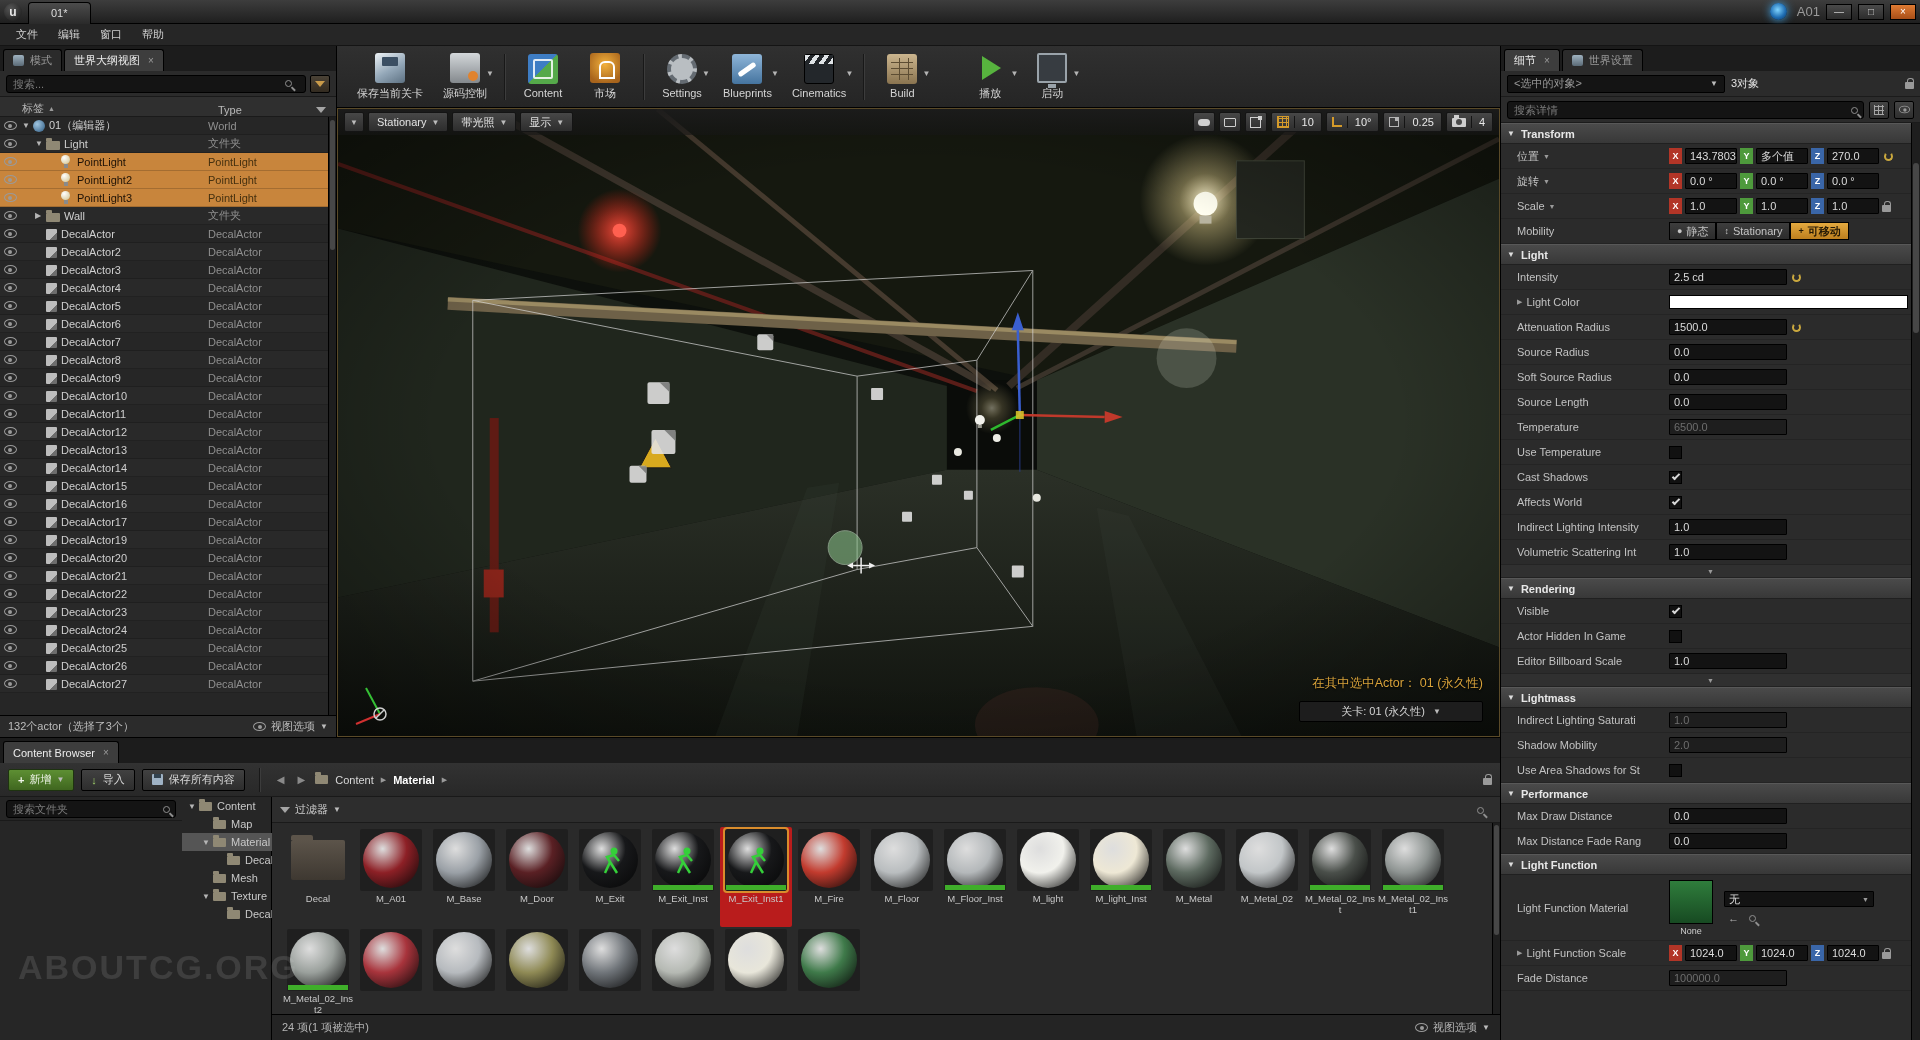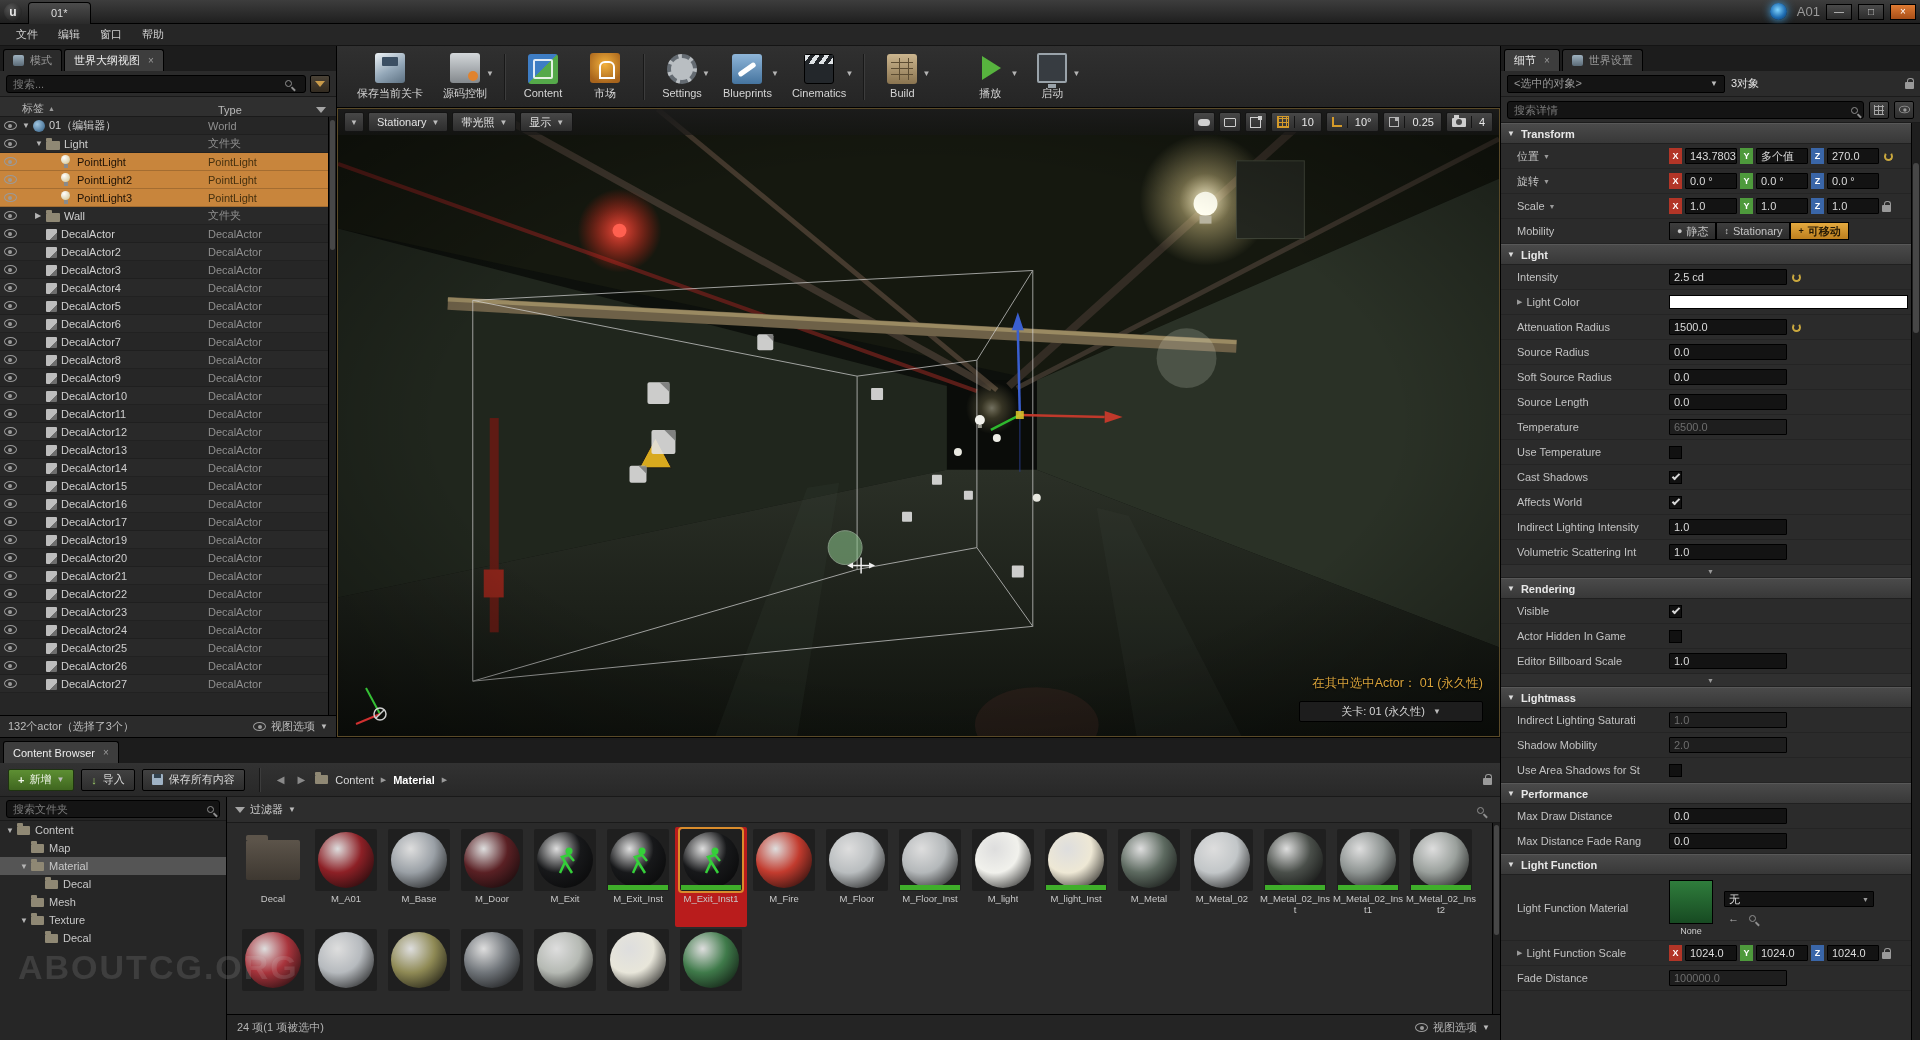--- a/index.html
+++ b/index.html
@@ -206,21 +206,21 @@
 .btn-dark{height:22px;padding:0 9px;display:flex;align-items:center;gap:6px;color:#d8d8d8;border-radius:2px;
   background:linear-gradient(#414141,#2d2d2d);border:1px solid #000}
 .floppy{width:11px;height:11px;background:#9fb2c4;border-radius:1px;position:relative}
 .floppy::after{content:'';position:absolute;left:2px;top:0;right:2px;height:4px;background:#32424f}
 .nav-arrow{color:#8a8a8a;font-size:10px;padding:0 3px}
 .crumb{display:flex;align-items:center;gap:7px;color:#e0e0e0}
 .crumb-item{color:#d8d8d8}
 .crumb-item.last{font-weight:bold;color:#fff}
 .crumb-sep{font-size:7px;color:#9a9a9a}
 .cb-body{flex:1;display:flex;min-height:0}
-.cb-tree{width:227px;background:#262626;border-right:1px solid #000;display:flex;flex-direction:column;flex:none}
+.cb-tree{width:272px;background:#262626;border-right:1px solid #000;display:flex;flex:none}
 .tree-srch{height:24px;display:flex;align-items:center;padding:3px 6px;border-bottom:1px solid #1a1a1a;position:relative}
 .tree-srch .mag{position:absolute;right:12px;top:9px}
 .t-row{height:18px;display:flex;align-items:center;padding-right:6px;color:#c8c8c8}
 .t-row.selt{background:#555}
 .ticon{height:9px;width:13px;background:#8f8874;border-radius:1px;position:relative;margin-right:5px;flex:none}
 .ticon::before{content:'';position:absolute;top:-3px;left:0;width:6px;height:3px;background:#8f8874;border-radius:1px 1px 0 0}
 .cb-main{flex:1;display:flex;flex-direction:column;min-width:0;position:relative}
 .filter-row{height:26px;display:flex;align-items:center;gap:8px;padding:0 8px;background:#2d2d2d;
   border-bottom:1px solid #1a1a1a;flex:none;position:relative}
 .filter-row .mag{position:absolute;right:16px;top:10px}

